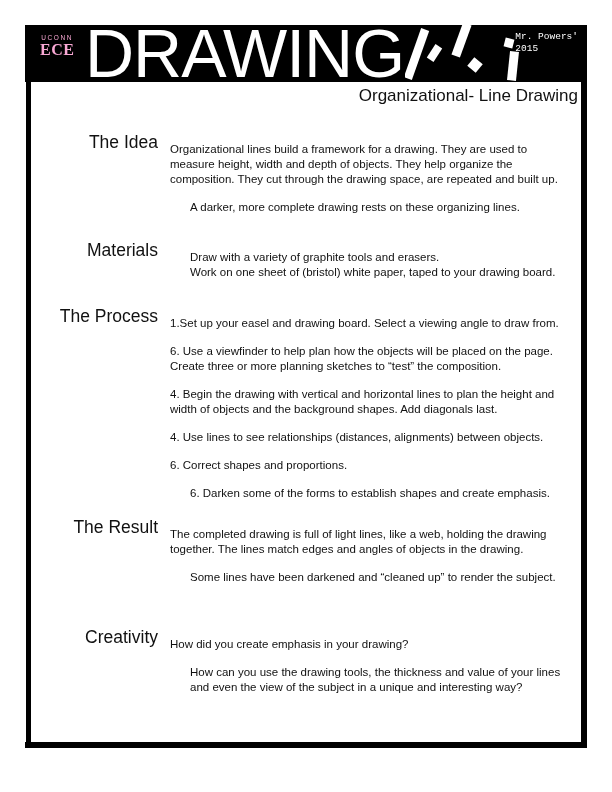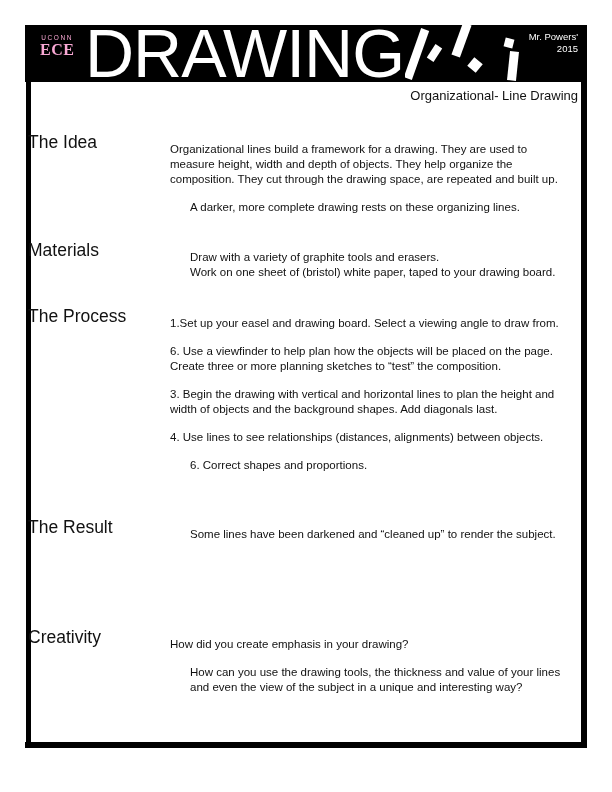--- a/index.html
+++ b/index.html
@@ -7,32 +7,32 @@
     position:relative; width:612px; height:792px; background:#ffffff;
     font-family:"Liberation Sans", sans-serif; color:#111; overflow:hidden;
   }
   
   .header { position:absolute; left:25px; top:25px; width:562px; height:57px; background:#000; }
   .logo { position:absolute; left:15px; top:9px; text-align:center; color:#f9a8d4; }
   .logo-top { display:block; font-size:6.5px; letter-spacing:1.6px; line-height:7px; }
   .logo-bottom { display:block; font-family:"Liberation Serif", serif; font-size:16px; font-weight:bold; line-height:17px; letter-spacing:0.5px; }
   .big-title { position:absolute; left:60px; top:0; color:#fff; font-size:68px; line-height:57px; letter-spacing:-1px; white-space:nowrap; }
   .marks { position:absolute; left:380px; top:0; }
-  .credit { position:absolute; right:9px; top:6px; text-align:right; color:#fff; font-size:9.5px; line-height:12px; }
+  .credit { position:absolute; right:9px; top:6px; color:#fff; font-size:9.5px; line-height:12px;font-family:Liberation Mono, monospace; }
   
   .border-left   { position:absolute; left:26px;  top:82px;  width:5px;  height:660px; background:#000; }
   .border-right  { position:absolute; left:581px; top:82px;  width:6px;  height:660px; background:#000; }
   .border-bottom { position:absolute; left:25px;  top:742px; width:562px; height:6px;  background:#000; }
   
-  .subtitle { position:absolute; right:34px; top:86px; font-size:13px; line-height:20px; }
+  .subtitle { position:absolute; right:34px; top:86px; font-size:17px; line-height:20px; }
   
   .sec { position:absolute; left:0; width:612px; }
   .sec-heading {
     position:absolute; left:28px; top:-4px; width:130px; margin:0;
-    text-align:left; font-size:17.5px; font-weight:normal; line-height:20px; white-space:nowrap;
+    text-align:right; font-size:17.5px; font-weight:normal; line-height:20px; white-space:nowrap;
   }
   .sec-body { position:absolute; left:170px; top:6px; width:408px; font-size:11.5px; line-height:15px; }
   .para { margin:0 0 13px 0; white-space:pre-line; }
   .para:last-child { margin-bottom:0;margin-left:20px; }
 </style>
 </head>
 <body>
 
 <div class="page">
 
@@ -79,30 +79,33 @@
 Work on one sheet of (bristol) white paper, taped to your drawing board.</p>
     </div>
   </section>
 
   <section class="sec" style="top:310px">
     <h2 class="sec-heading">The Process</h2>
     <div class="sec-body">
       <p class="para">1.Set up your easel and drawing board. Select a viewing angle to draw from.</p>
       <p class="para">6. Use a viewfinder to help plan how the objects will be placed on the page.
 Create three or more planning sketches to “test” the composition.</p>
-      <p class="para">3. Begin the drawing with vertical and horizontal lines to plan the height and
+      <p class="para">4. Begin the drawing with vertical and horizontal lines to plan the height and
 width of objects and the background shapes. Add diagonals last.</p>
       <p class="para">4. Use lines to see relationships (distances, alignments) between objects.</p>
       <p class="para">6. Correct shapes and proportions.</p>
+      <p class="para">6. Darken some of the forms to establish shapes and create emphasis.</p>
     </div>
   </section>
 
   <section class="sec" style="top:521px">
     <h2 class="sec-heading">The Result</h2>
     <div class="sec-body">
+      <p class="para">The completed drawing is full of light lines, like a web, holding the drawing
+together. The lines match edges and angles of objects in the drawing.</p>
       <p class="para">Some lines have been darkened and “cleaned up” to render the subject.</p>
     </div>
   </section>
 
   <section class="sec" style="top:631px">
     <h2 class="sec-heading">Creativity</h2>
     <div class="sec-body">
       <p class="para">How did you create emphasis in your drawing?</p>
       <p class="para">How can you use the drawing tools, the thickness and value of your lines
 and even the view of the subject in a unique and interesting way?</p>

